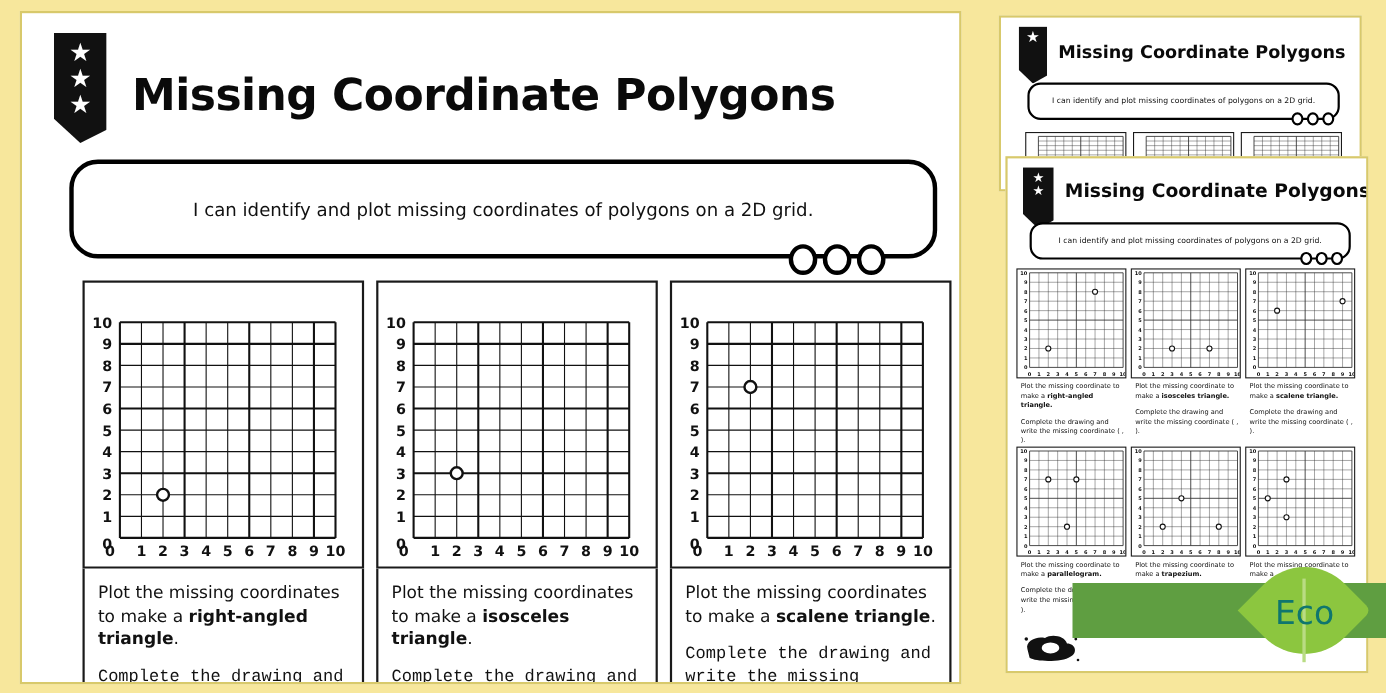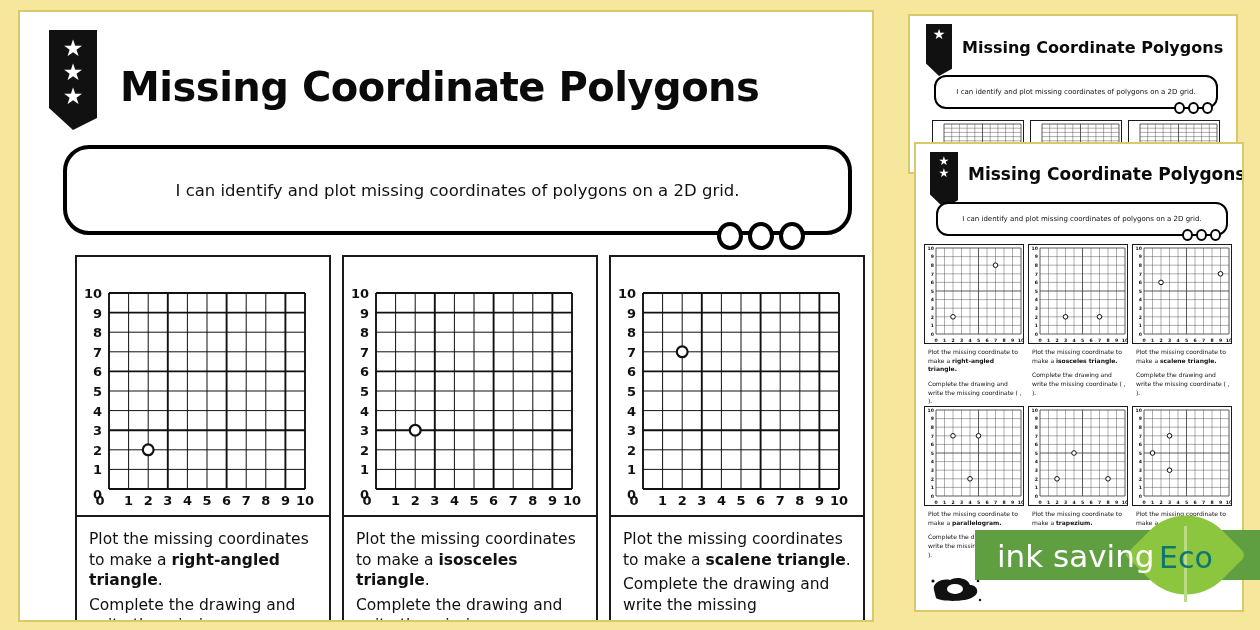--- a/index.html
+++ b/index.html
@@ -135,21 +135,21 @@
     height: 116px;
     overflow: hidden;
   }
   .panel-text {
     font-family: "DejaVu Sans", sans-serif;
     font-size: 15.5px;
     line-height: 1.33;
     color: #111;
   }
   .panel-text b { font-weight: bold; }
-  .panel-text .para2 { display: block; margin-top: 4px; }
+  .panel-text .para2 { display: block; margin-top: 14px; font-family: Liberation Mono, monospace; }
 
   .grid-svg { display: block; }
 
   
   #thumb-stack {
     position: absolute;
     left: 900px;
     top: 0px;
     width: 360px;
     height: 630px;
@@ -942,15 +942,14 @@
       <circle cx="50" cy="7" r="1.3" fill="#111"></circle>
       <circle cx="52" cy="26" r="1.2" fill="#111"></circle>
     </svg>
   </div>
 </div>
 
 <div id="eco-badge">
   <div class="eco-bar"></div>
   <div class="eco-leaf"></div>
   <div class="eco-stem"></div>
-  <div class="eco-ink">ink saving</div>
   <div class="eco-word">Eco</div>
 </div>
 
 </body></html>

